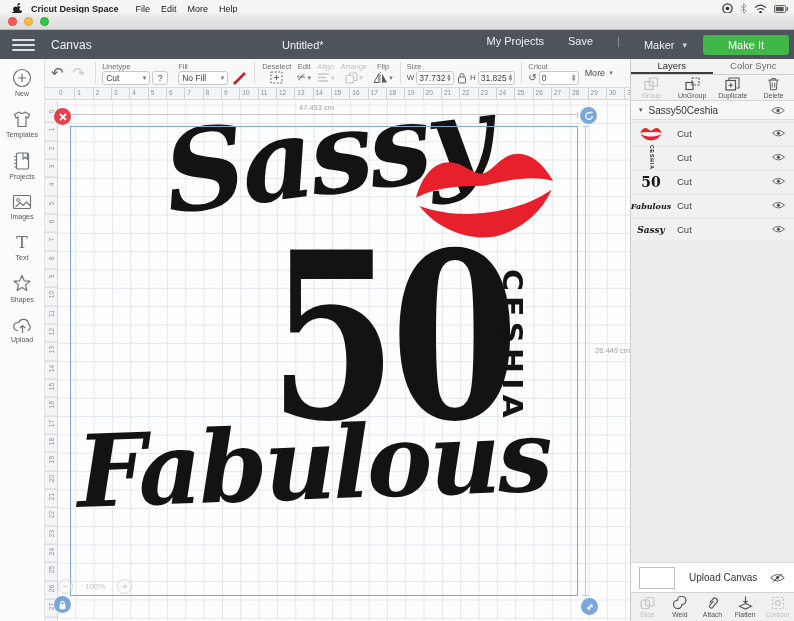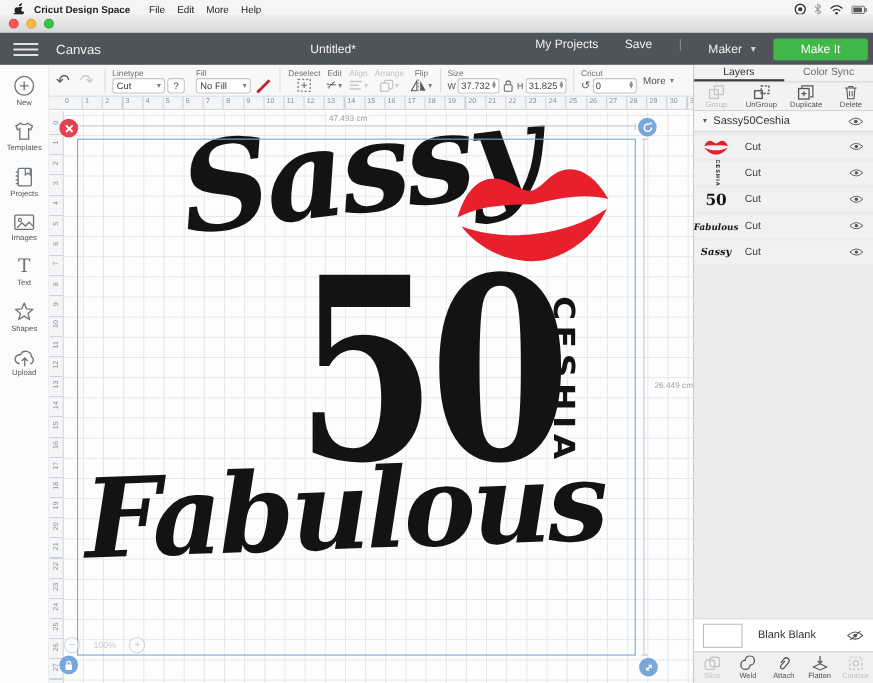--- a/index.html
+++ b/index.html
@@ -44,21 +44,21 @@
   .sidebar { width:45px; height:562px; background:#fbfbfb; border-right:1px solid #e1e2e3;
              display:flex; flex-direction:column; align-items:center; padding-top:9px; gap:13px; }
   .sb-item { display:flex; flex-direction:column; align-items:center; gap:2px; cursor:pointer; color:#6d7378; }
   .sb-item .sb-label { font-size:7px; color:#555; }
 
   
   .workarea { width:585px; height:562px; position:relative; }
   .toolbar { position:absolute; left:0; top:0; width:585px; height:29px; background:#f8f8f8;
              border-bottom:1px solid #d8dadc; display:flex; align-items:stretch; font-size:7.5px; color:#6f6f6f; }
   .tb-sep { width:1px; background:#dcdcdc; margin:3px 4px; }
-  .tb-group { display:flex; flex-direction:column; justify-content:space-between; padding:3px 2px 3px 2px; }
+  .tb-group { display:flex; flex-direction:column; justify-content:center; padding:3px 2px 3px 2px; }
   .tb-group .tb-label { text-align:left; white-space:nowrap; }
   .tb-row { display:flex; align-items:center; gap:2px; }
   .dropdown { display:flex; align-items:center; justify-content:space-between; background:#fff;
               border:1px solid #c8c8c8; border-radius:3px; height:14px; font-size:8.5px; color:#3d3d3d; padding:0 3px; cursor:pointer; }
   .helpbox { width:16px; height:14px; background:#fff; border:1px solid #c8c8c8; border-radius:3px;
              font-size:8.5px; color:#3d3d3d; display:flex; align-items:center; justify-content:center; cursor:pointer; }
   .numfield { display:flex; align-items:center; background:#fff; border:1px solid #c8c8c8; border-radius:3px;
               height:14px; font-size:8.5px; color:#3d3d3d; padding:0 2px; gap:2px; }
   .stepper { display:flex; flex-direction:column; line-height:3.6px; font-size:4.6px; color:#8b8b8b;
              font-family:"DejaVu Sans",sans-serif; cursor:pointer; }
@@ -642,21 +642,21 @@
               <svg width="13" height="8.32" viewBox="0 0 22 14">
                 <path d="M1 7 Q11 -2.5 21 7 Q11 16.5 1 7 Z" fill="none" stroke="#555" stroke-width="1.4"></path>
                 <circle cx="11" cy="7" r="2.6" fill="#555"></circle>
               </svg>
             </span>
    </div>
         </div>
       <div class="rp-spacer"></div>
       <div class="rp-blank">
         <span class="swatch"></span>
-        <span class="bc-label">Blank Blank</span>
+        <span class="bc-label">Upload Canvas</span>
         <span class="eye">
             <svg width="15" height="9.6" viewBox="0 0 22 14">
               <path d="M1 7 Q11 -2.5 21 7 Q11 16.5 1 7 Z" fill="none" stroke="#555" stroke-width="1.4"></path>
               <circle cx="11" cy="7" r="2.6" fill="#555"></circle>
               <path d="M4 13 L18 1" stroke="#555" stroke-width="1.4"></path>
             </svg>
           </span>
       </div>
       <div class="rp-bottom">
           <div class="rpb-item disabled">

